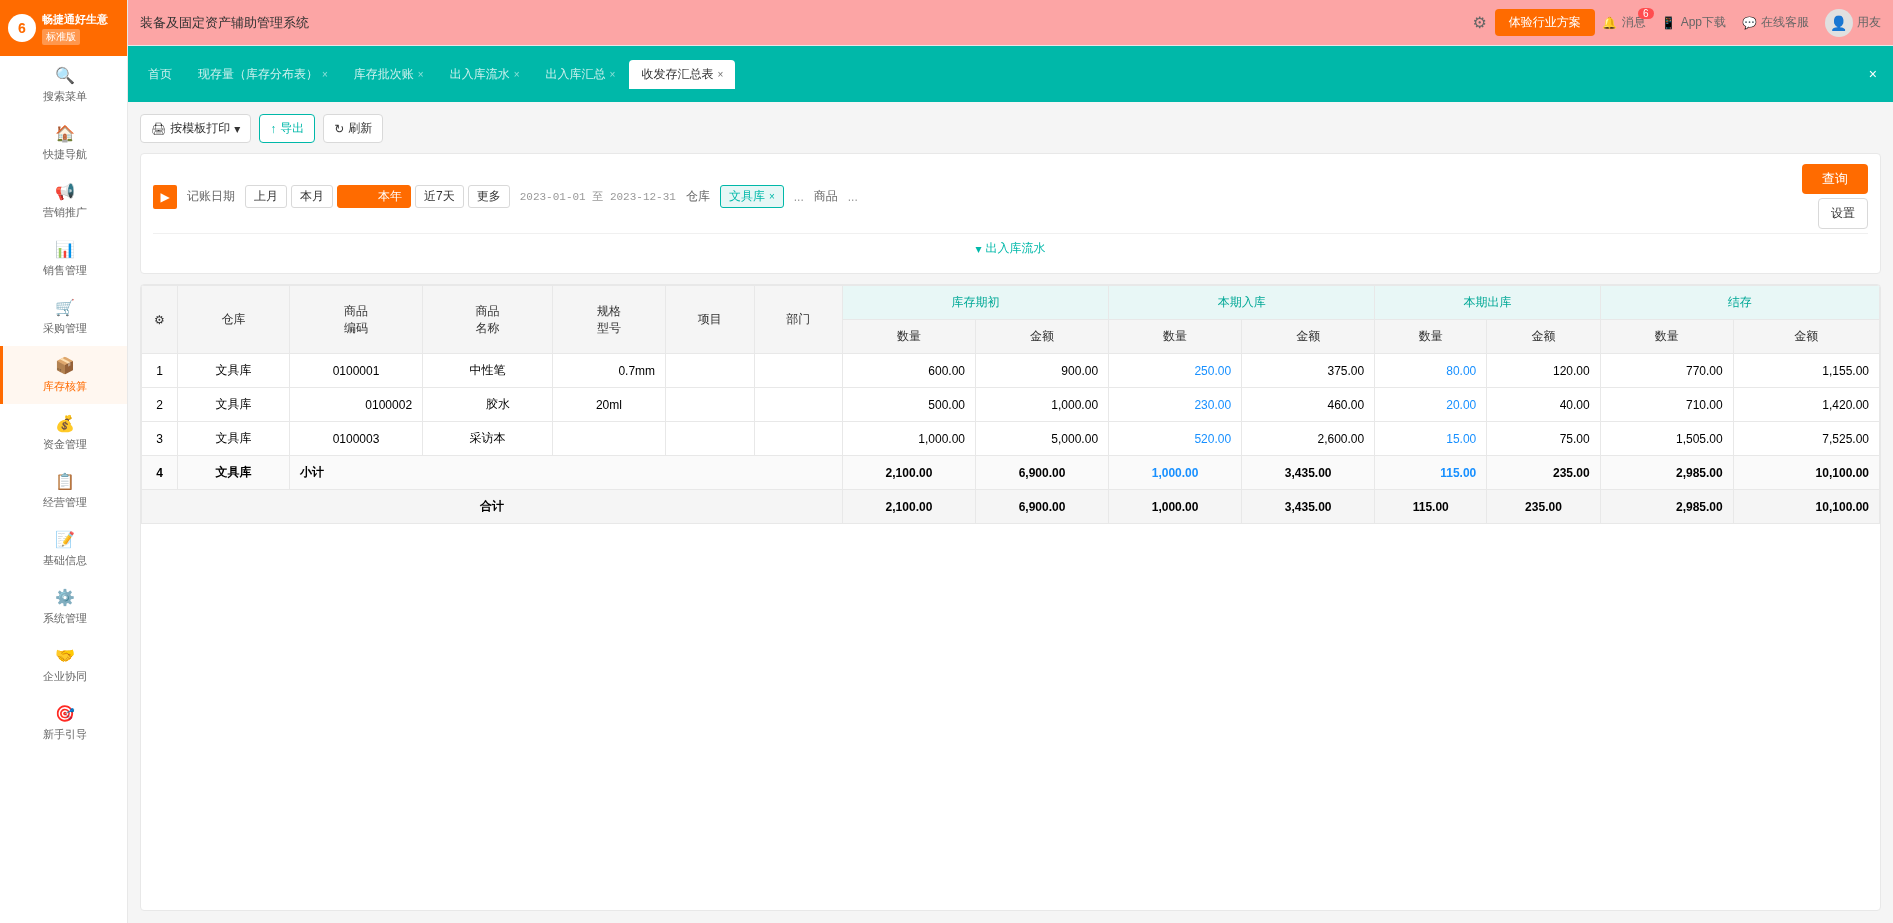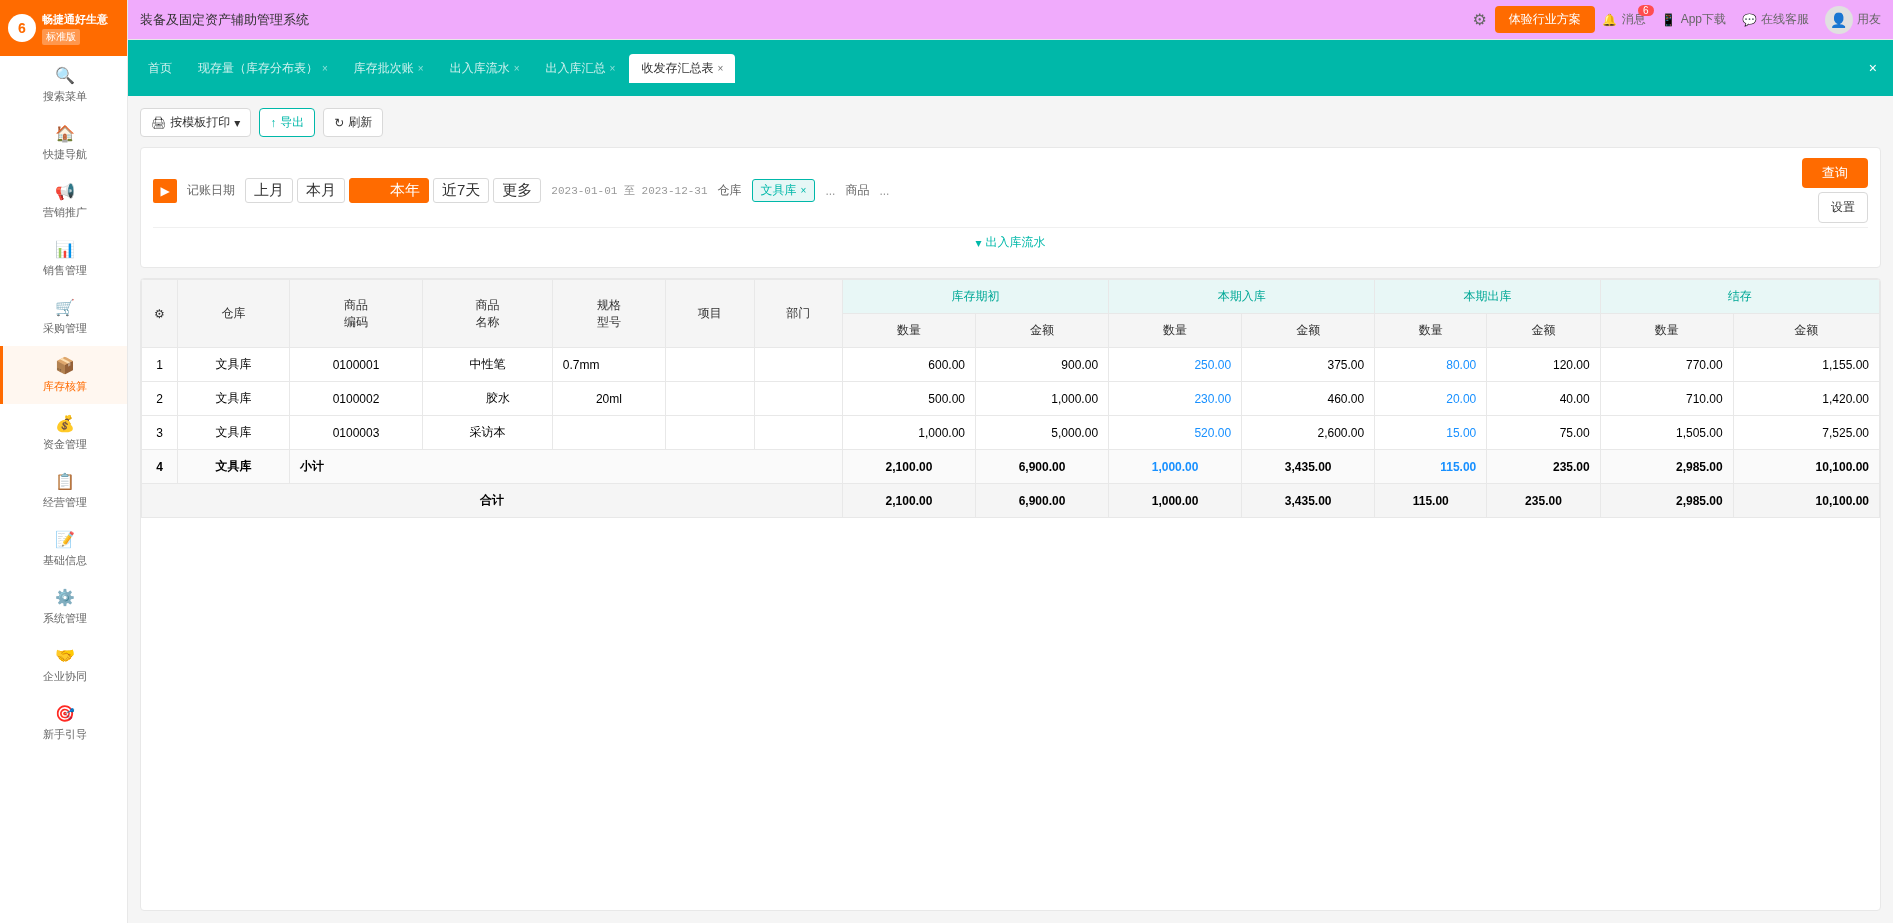--- a/index.html
+++ b/index.html
@@ -12,21 +12,21 @@
     .sidebar-nav { flex: 1; overflow-y: auto; }
     .sidebar-item { display: flex; flex-direction: column; align-items: center; padding: 10px 0; cursor: pointer; color: #666; gap: 4px; border-left: 3px solid transparent; }
     .sidebar-item.active { background: #fff7f0; color: #ff6b00; border-left-color: #ff6b00; }
     .sidebar-item-icon { font-size: 16px; }
     .sidebar-item-label { font-size: 11px; text-align: center; }
 
     
     .main { flex: 1; display: flex; flex-direction: column; min-width: 0; }
 
     
-    .topbar { height: 40px; background: #f0abfc; border-bottom: 1px solid #e8e8e8; display: flex; align-items: center; padding: 0 12px; gap: 8px; }
+    .topbar { height: 46px; background: #fca5a5; border-bottom: 1px solid #e8e8e8; display: flex; align-items: center; padding: 0 12px; gap: 8px; }
     .topbar-system-name { font-size: 13px; color: #333; flex: 1; }
     .topbar-config-icon { color: #666; cursor: pointer; font-size: 16px; }
     .topbar-experience-btn { background: #ff6b00; color: #fff; border: none; border-radius: 4px; padding: 5px 14px; font-size: 12px; cursor: pointer; }
     .topbar-right { display: flex; align-items: center; gap: 16px; margin-left: auto; }
     .topbar-icon-item { display: flex; align-items: center; gap: 4px; color: #666; cursor: pointer; font-size: 12px; position: relative; }
     .topbar-badge { position: absolute; top: -6px; right: -8px; background: #ff4d4f; color: #fff; border-radius: 10px; font-size: 10px; padding: 0 4px; min-width: 16px; text-align: center; }
     .topbar-avatar { width: 28px; height: 28px; background: #e0e0e0; border-radius: 50%; display: flex; align-items: center; justify-content: center; color: #999; font-size: 14px; }
 
     
     .tabbar { height: 56px; background: #00b8a9; display: flex; align-items: center; padding: 0 8px; gap: 2px; }
@@ -45,21 +45,21 @@
     
     .page-header { display: flex; align-items: center; justify-content: space-between; }
     .page-title { font-size: 15px; font-weight: bold; color: #333; }
     .page-actions { display: flex; align-items: center; gap: 8px; }
     .btn-action { display: flex; align-items: center; gap: 4px; padding: 5px 10px; border: 1px solid #d9d9d9; border-radius: 4px; background: #fff; cursor: pointer; font-size: 12px; color: #333; }
     .btn-export { color: #00b8a9; border-color: #00b8a9; }
     .btn-refresh { color: #333; }
     .filter-expand-btn { width: 24px; height: 24px; background: #ff6b00; color: #fff; border: none; border-radius: 2px; cursor: pointer; font-size: 12px; display: flex; align-items: center; justify-content: center; flex-shrink: 0; }
     .filter-label { color: #666; font-size: 12px; white-space: nowrap; }
     .filter-date-buttons { display: flex; align-items: center; gap: 4px; }
-    .filter-date-btn { padding: 2px 8px; border: 1px solid #d9d9d9; border-radius: 3px; background: #fff; cursor: pointer; font-size: 15px; color: #333; }
+    .filter-date-btn { padding: 2px 8px; border: 1px solid #d9d9d9; border-radius: 3px; background: #fff; cursor: pointer; font-size: 12px; color: #333; }
     .filter-date-btn.active { background: #ff6b00; color: #fff; border-color: #ff6b00; padding-left: 40px; }
     .filter-date-range { font-size: 11px; color: #999; font-family: Liberation Mono, monospace; }
     .filter-tag { display: flex; align-items: center; gap: 4px; background: #e6f7f6; border: 1px solid #00b8a9; border-radius: 3px; padding: 2px 8px; font-size: 12px; color: #00b8a9; }
     .filter-tag-close { cursor: pointer; color: #00b8a9; font-size: 10px; }
     .filter-more { color: #999; cursor: pointer; font-size: 12px; }
 
     .expand-conditions { display: flex; align-items: center; justify-content: center; gap: 4px; color: #00b8a9; cursor: pointer; font-size: 12px; padding: 6px 0; border-top: 1px solid #f0f0f0; margin-top: 4px; }
 
     
     .table-container { background: #fff; border-radius: 4px; border: 1px solid #e8e8e8; overflow: auto; flex: 1; }
@@ -281,37 +281,37 @@
               <th>金额</th>
             </tr>
           </thead>
           <tbody>
 
             <tr>
               <td style="text-align:center;">1</td>
               <td style="text-align:center;">文具库</td>
               <td style="text-align:center;">0100001</td>
               <td style="text-align:center;">中性笔</td>
-              <td style="text-align:left;">0.7mm</td>
+              <td style="text-align:right;">0.7mm</td>
               <td style="text-align:center;"></td>
               <td style="text-align:center;"></td>
               <td>600.00</td>
               <td>900.00</td>
               <td><span class="link-val">250.00</span></td>
               <td>375.00</td>
               <td><span class="link-val">80.00</span></td>
               <td>120.00</td>
               <td>770.00</td>
               <td>1,155.00</td>
             </tr>
 
             <tr>
               <td style="text-align:center;">2</td>
               <td style="text-align:center;">文具库</td>
-              <td style="text-align:center;">0100002</td>
+              <td style="text-align:right;">0100002</td>
               <td style="text-align:center;padding-left:31px;">胶水</td>
               <td style="text-align:center;">20ml</td>
               <td style="text-align:center;"></td>
               <td style="text-align:center;"></td>
               <td>500.00</td>
               <td>1,000.00</td>
               <td><span class="link-val">230.00</span></td>
               <td>460.00</td>
               <td><span class="link-val">20.00</span></td>
               <td>40.00</td>

